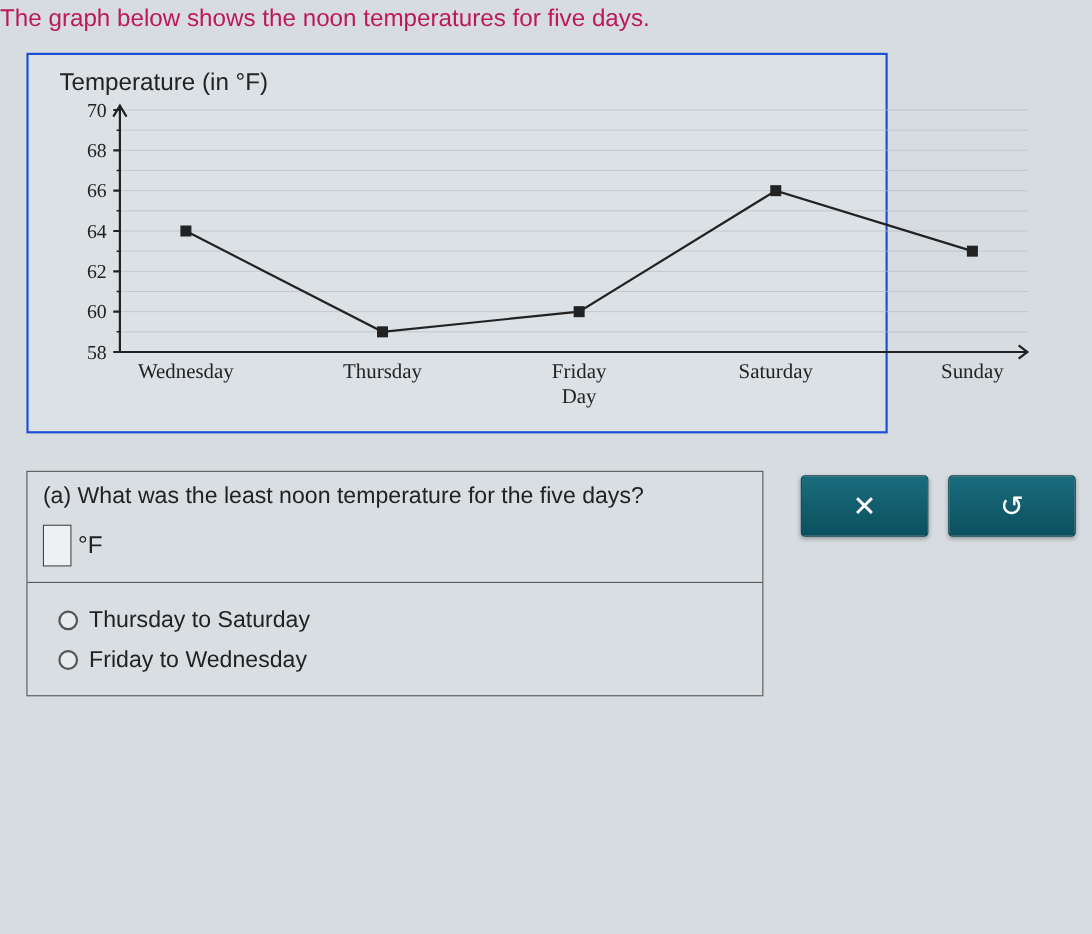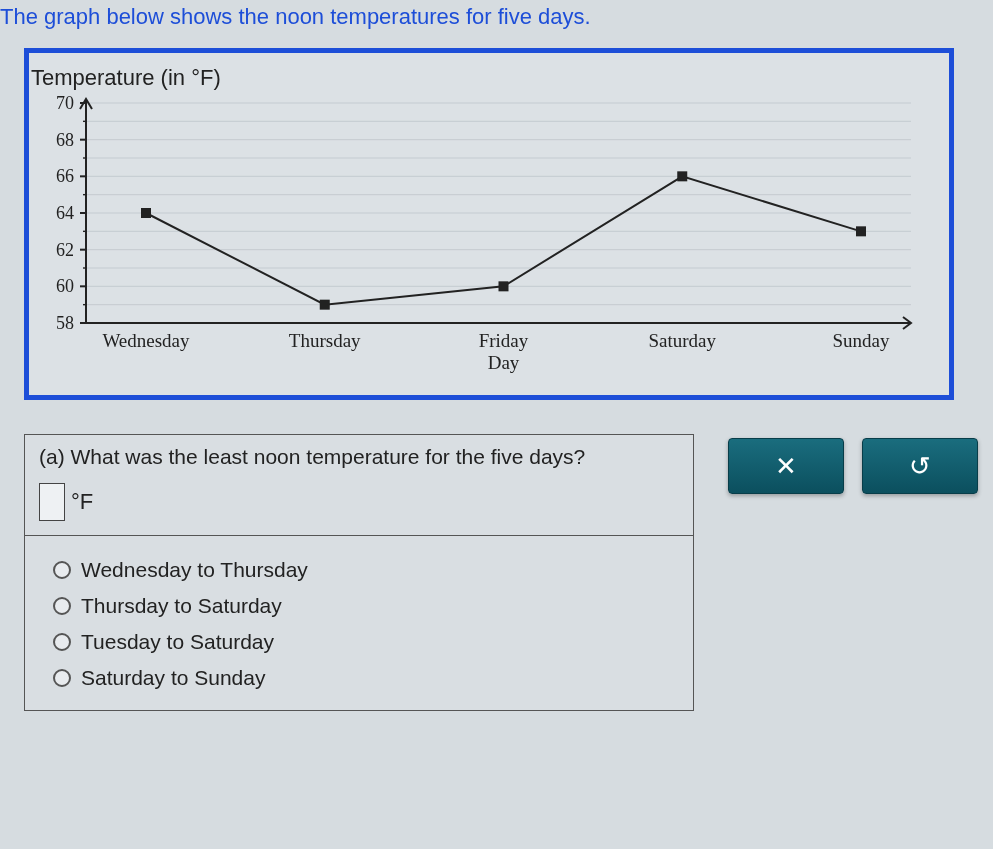--- a/index.html
+++ b/index.html
@@ -9,28 +9,28 @@
     background: #d6dce0;
     font-family: Verdana, Geneva, sans-serif;
     color: #222;
     width: 993px;
     height: 849px;
     overflow: hidden;
   }
   .intro {
     font-size: 22px;
     padding: 4px 0 18px 0;
-    color: #1d4ed8;
+    color: #be185d;
   }
   .chart-box {
     margin-left: 24px;
-    width: 930px;
-    border: 5px solid #1d4ed8;
+    width: 783px;
+    border: 2px solid #1d4ed8;
     background: #dce1e5;
-    padding: 12px 8px 12px 2px;
+    padding: 12px 8px 12px 28px;
   }
   .chart-title {
     font-size: 22px;
     margin-bottom: 2px;
   }
   .chart-svg { display:block; }
   .question-row {
     display:flex;
     margin-top: 34px;
     margin-left: 24px;
@@ -164,33 +164,25 @@
       <div>(a) What was the least noon temperature for the five days?</div>
       <div class="answer-line">
         <span class="input-box"></span>
         <span>°F</span>
       </div>
     </div>
     <div class="qb">
       <div class="options" id="options">
           <div class="option">
             <span class="radio"></span>
-            <span>Wednesday to Thursday</span>
-          </div>
-          <div class="option">
-            <span class="radio"></span>
             <span>Thursday to Saturday</span>
           </div>
           <div class="option">
             <span class="radio"></span>
-            <span>Tuesday to Saturday</span>
-          </div>
-          <div class="option">
-            <span class="radio"></span>
-            <span>Saturday to Sunday</span>
+            <span>Friday to Wednesday</span>
           </div>
         </div>
     </div>
   </div>
   <div class="buttons">
     <div class="btn">
       <span>✕</span>
     </div>
     <div class="btn">
       <span>↺</span>

